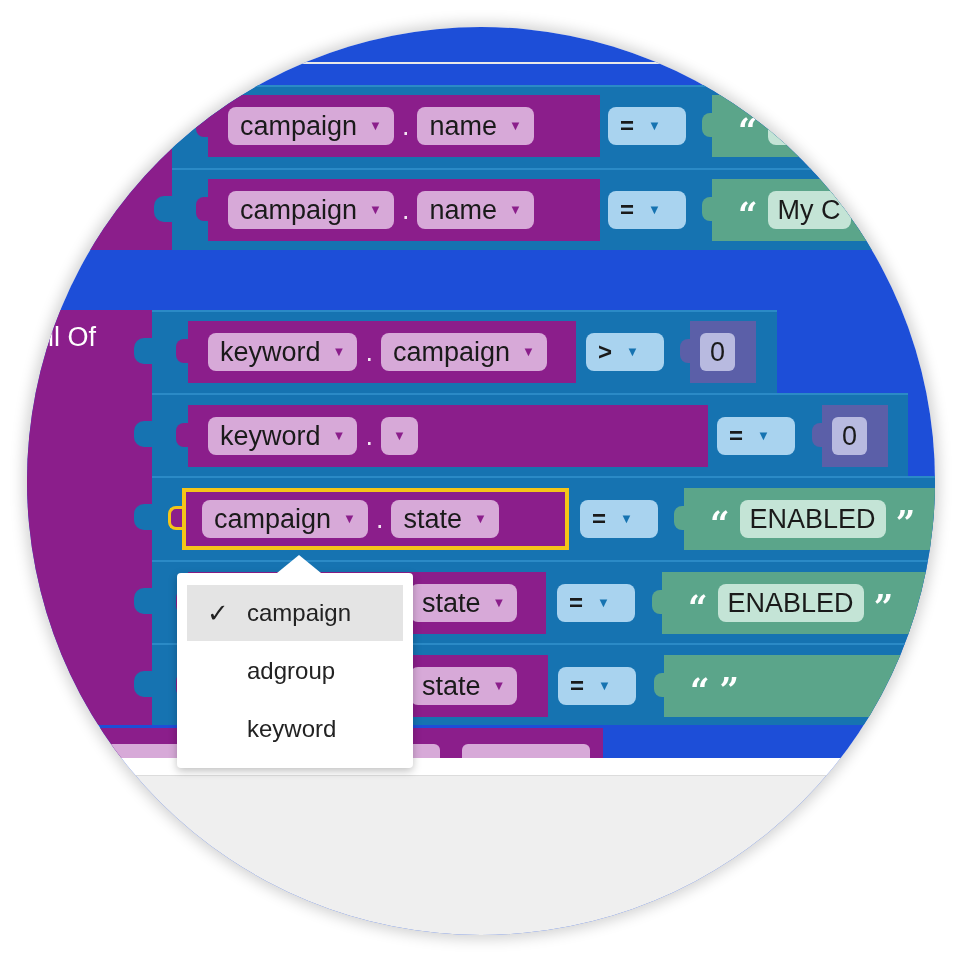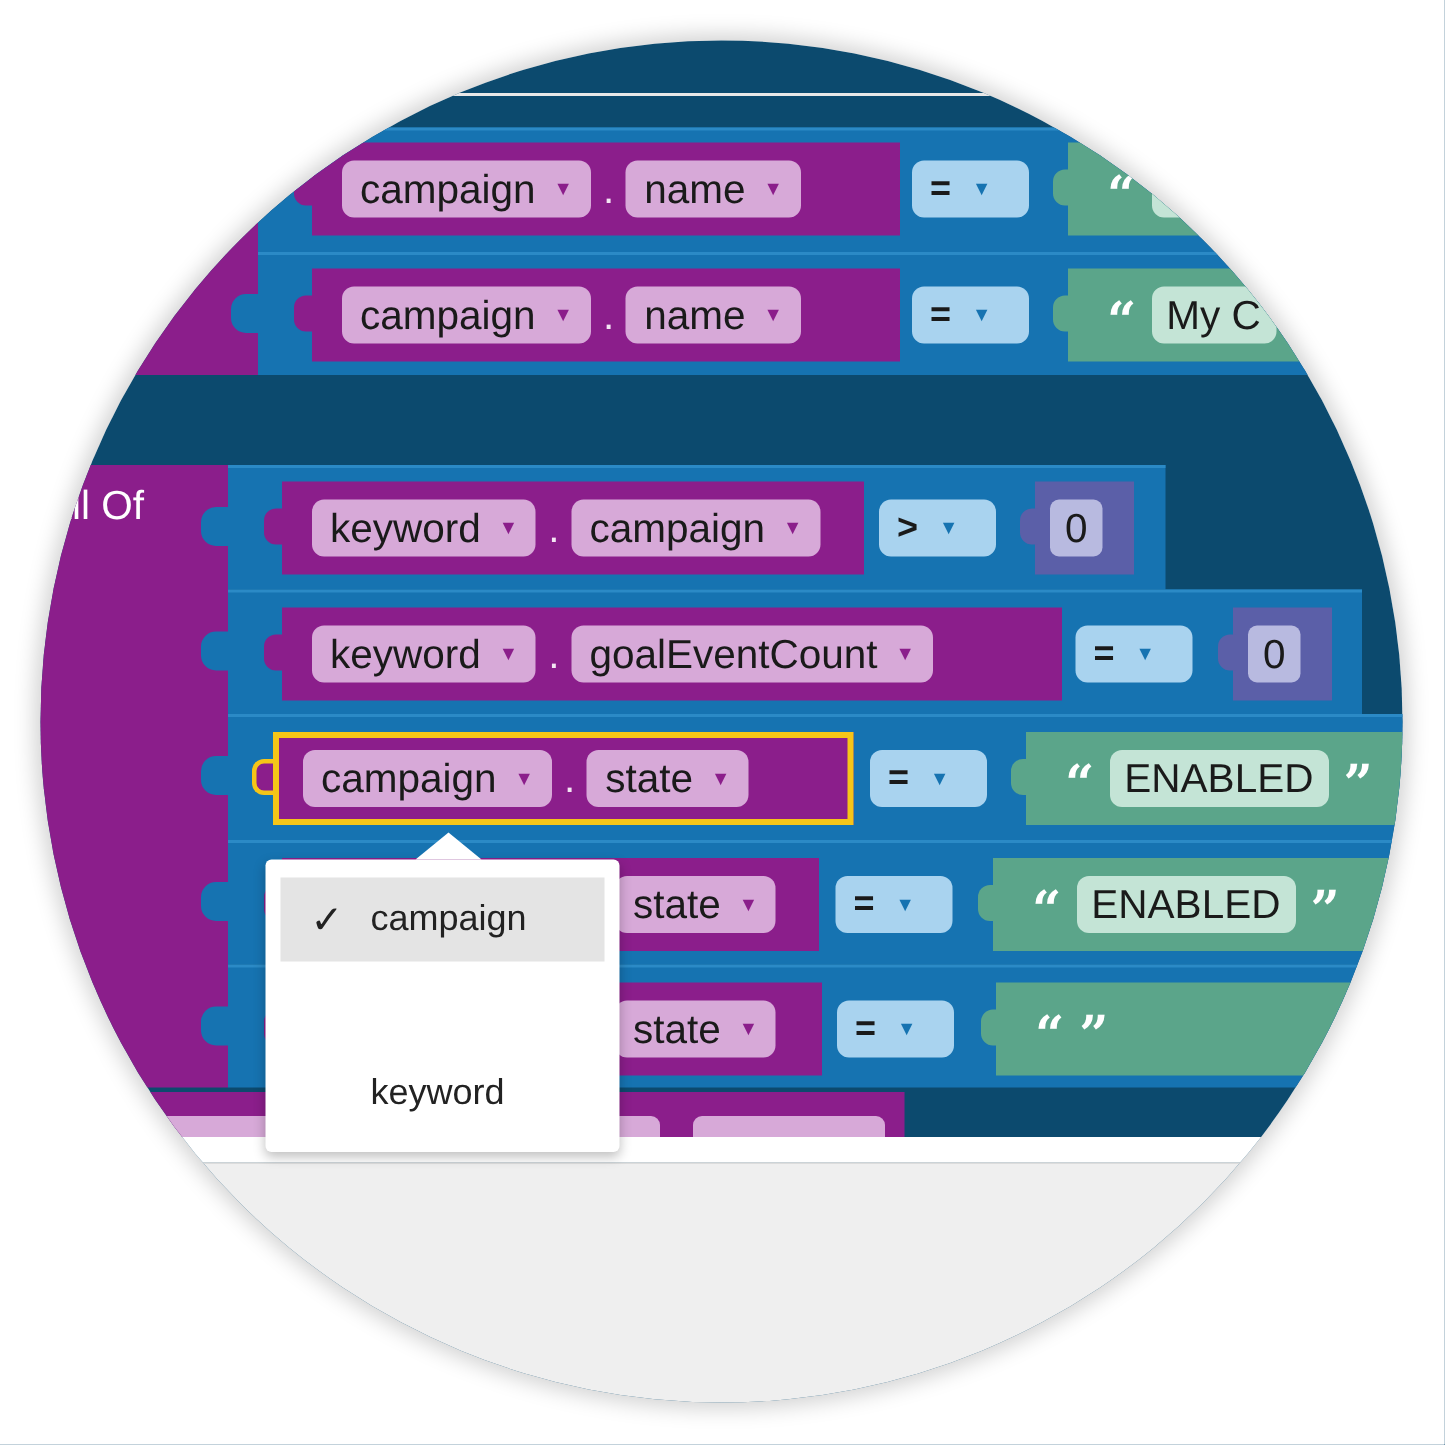--- a/index.html
+++ b/index.html
@@ -2,21 +2,21 @@
 <html><head>
 <meta charset="utf-8">
 <style>
   html, body { margin:0; padding:0; width:963px; height:963px; background:#ffffff; overflow:hidden; }
   body { font-family: "Liberation Sans", sans-serif; }
   .lens {
     position:absolute; left:27px; top:27px; width:908px; height:908px;
     border-radius:50%; overflow:hidden; background:#ffffff;
     box-shadow: 0 0 14px 4px rgba(0,0,0,0.18);
   }
-  .canvas { position:absolute; left:-27px; top:-27px; width:963px; height:963px; background:#0c4a6e; }
+  .canvas { position:absolute; left:-27px; top:-27px; width:963px; height:963px; background:#1d4ed8; }
   .top-divider { position:absolute; left:0; top:62px; width:963px; height:2px; background:#e8e8e8; }
   .bottom-gray { position:absolute; left:0; top:775px; width:963px; height:188px; background:#efefef; border-top:1px solid #dcdcdc; }
 
   .purple-body { position:absolute; background:#8b1e8b; }
   .blue-row { position:absolute; background:#1673b1; border-top:2px solid #2b8ac6; box-sizing:border-box; }
   .blue-row .notch { position:absolute; left:-18px; top:26px; width:18px; height:26px; background:#1673b1; border-radius:10px 0 0 10px; }
 
   .getter {
     position:absolute; height:62px; background:#8b1e8b; box-sizing:border-box;
     display:flex; align-items:center; gap:8px; padding:0 10px 0 20px;
@@ -158,21 +158,20 @@
     </div>
 
     <div class="getter" style="left:188px;top:405px;width:520px;">
       <div class="tab"></div>
       <span class="field">
           <span>keyword</span>
           <span class="caret">▼</span>
         </span>
       <span class="dot">.</span>
       <span class="field">
-          <span>goalEventCount</span>
           <span class="caret">▼</span>
         </span>
     </div>
     <div class="op" style="left:717px;top:417px;width:78px;">
         <span>=</span>
         <span class="caret">▼</span>
       </div>
     <div class="num" style="left:822px;top:405px;width:66px;">
       <div class="tab"></div>
       <span class="val">0</span>
@@ -249,18 +248,21 @@
     <div style="position:absolute;left:0;top:758px;width:963px;height:17px;background:#ffffff;"></div>
 
     <div class="bottom-gray"></div>
 
     <div class="dropdown">
       <div class="arrow"></div>
       <div class="dd-item checked" style="top:12px;">
         <span class="check">✓</span>
         <span>campaign</span>
       </div>
+      <div class="dd-item" style="top:70px;">
+        <span>adgroup</span>
+      </div>
       <div class="dd-item" style="top:128px;">
         <span>keyword</span>
       </div>
     </div>
   </div>
 </div>
 
 </body></html>

